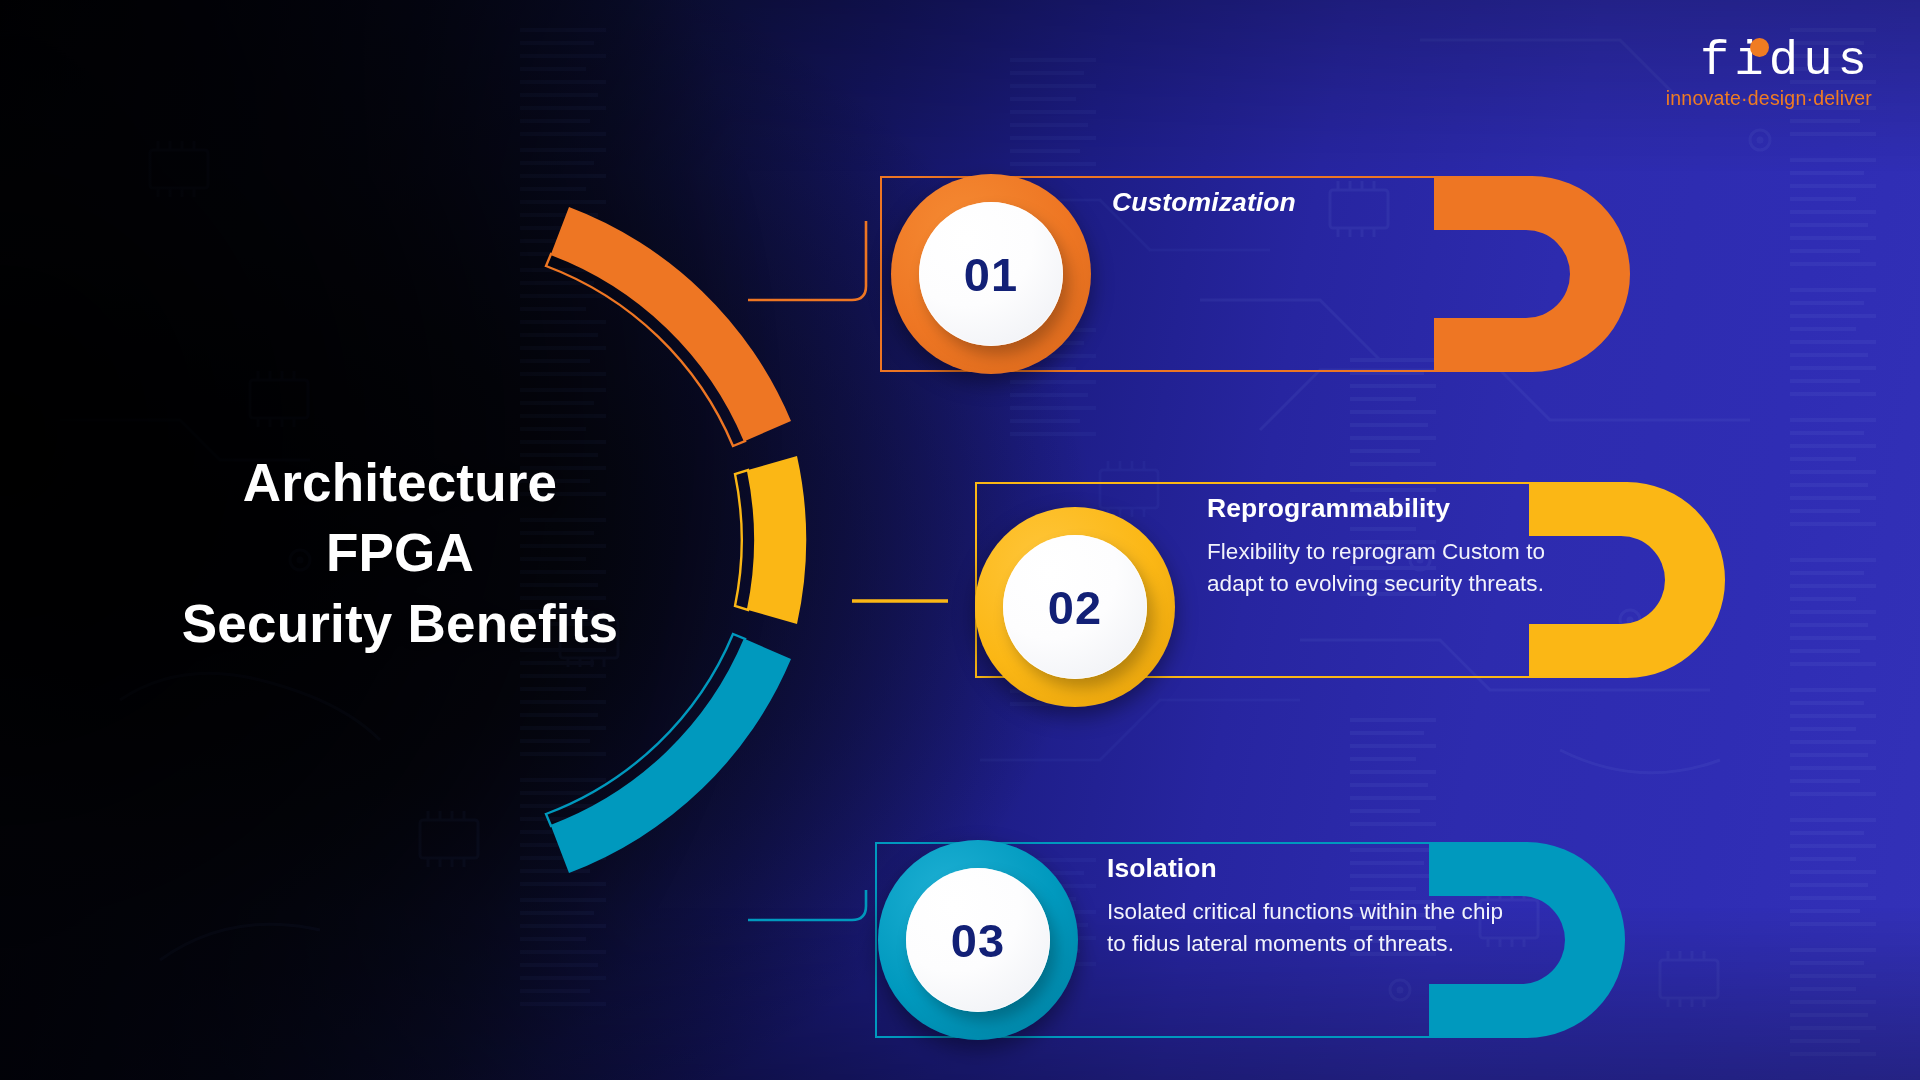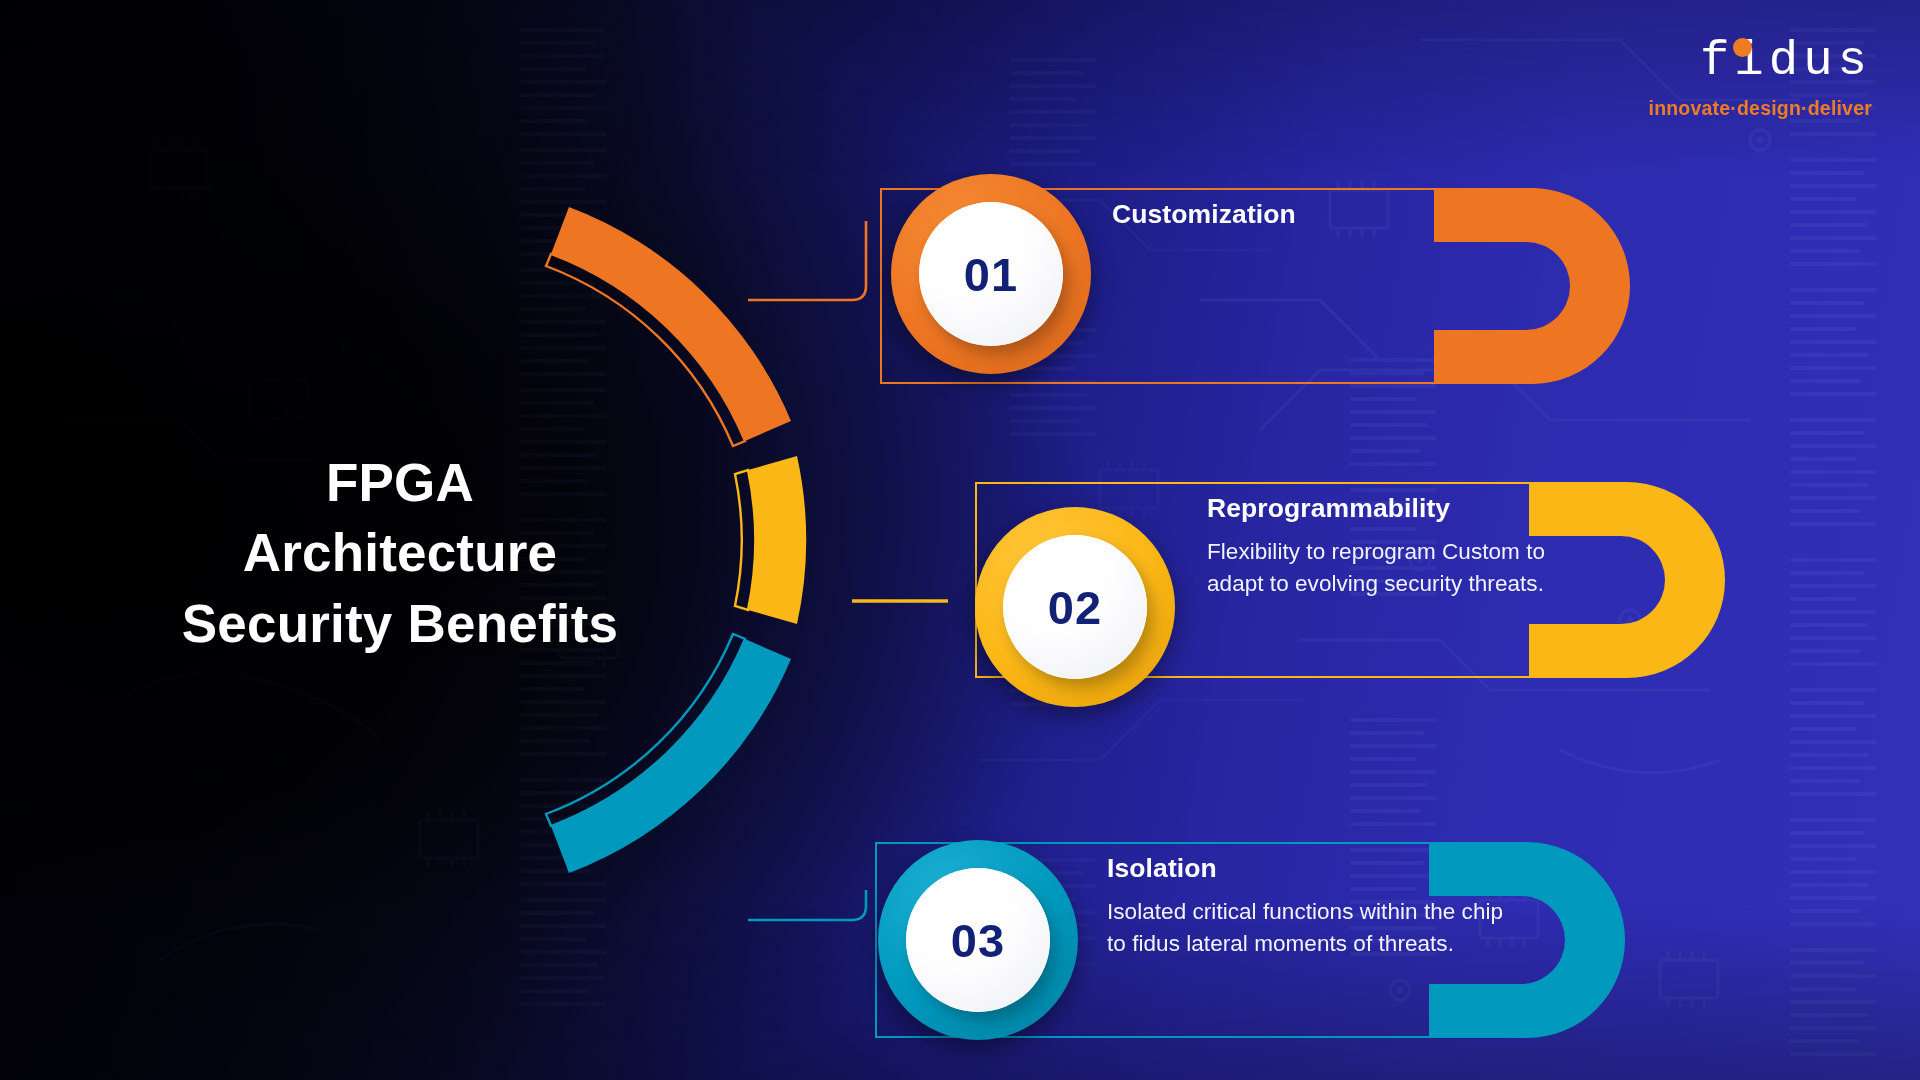--- a/index.html
+++ b/index.html
@@ -46,41 +46,41 @@
     letter-spacing:5px; line-height:.95;
     position:relative; display:block;
     font-family:Liberation Mono, monospace;
   }
   #logo-dot {
     position:absolute; left:84px; top:0px;
     width:19px; height:19px; border-radius:50%;
     background:#F07C22;
   }
   #logo-tag {
-    display:block; margin-top:14px;
-    font-size:19.5px; font-weight:700; color:#F07C22;
+    display:block; margin-top:4px;
+    font-size:19.5px; font-weight:400; color:#F07C22;
     letter-spacing:.2px;
   }
 
   
   #headline {
     position:absolute; z-index:30;
     left:0px; top:448px; width:800px;
     text-align:center; color:#fff;
     font-size:53px; font-weight:700; line-height:1.33;
     letter-spacing:.2px;
     text-shadow:0 2px 18px rgba(0,0,0,.55);
   }
 
   
   #arcs { position:absolute; left:0; top:0; z-index:20; }
 
   
   .card-wrap { position:absolute; z-index:25; }
-  #card-1 { left:880px; top:188px;  width:750px; height:172px; }
+  #card-1 { left:880px; top:176px;  width:750px; height:172px;font-style:italic; }
   #card-2 { left:975px; top:482px;  width:750px; height:196px; }
   #card-3 { left:875px; top:842px;  width:750px; height:208px; }
 
   .cap { position:absolute; right:0; top:0; width:196px; height:196px; }
 
   .card-body {
     position:absolute; left:0; top:0;
     width:650px; height:196px;
     border-top:2.5px solid var(--ac);
     border-bottom:2.5px solid var(--ac);
@@ -210,22 +210,22 @@
   <div id="bg-vign"></div>
 </div>
 
 <div id="logo">
   <span id="logo-word">fidus</span>
   <span id="logo-dot"></span>
   <span id="logo-tag">innovate·design·deliver</span>
 </div>
 
 <div id="headline">
+  <div>Architecture</div>
   <div>FPGA</div>
-  <div>Architecture</div>
   <div>Security Benefits</div>
 </div>
 
 <svg id="arcs" width="1920" height="1080" viewBox="0 0 1920 1080">
 
   <g>
 
     <path d="M 569 207
              A 390 390 0 0 1 791 421
              L 745 441

